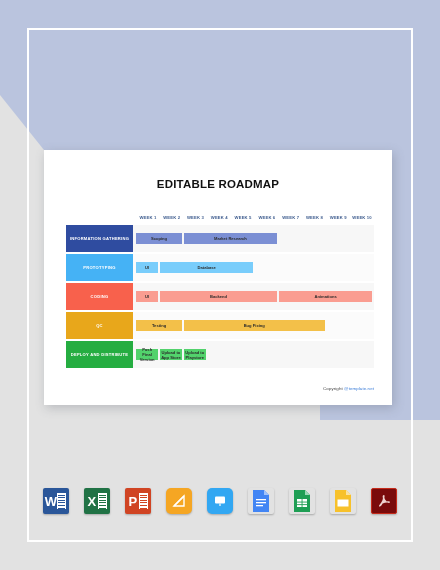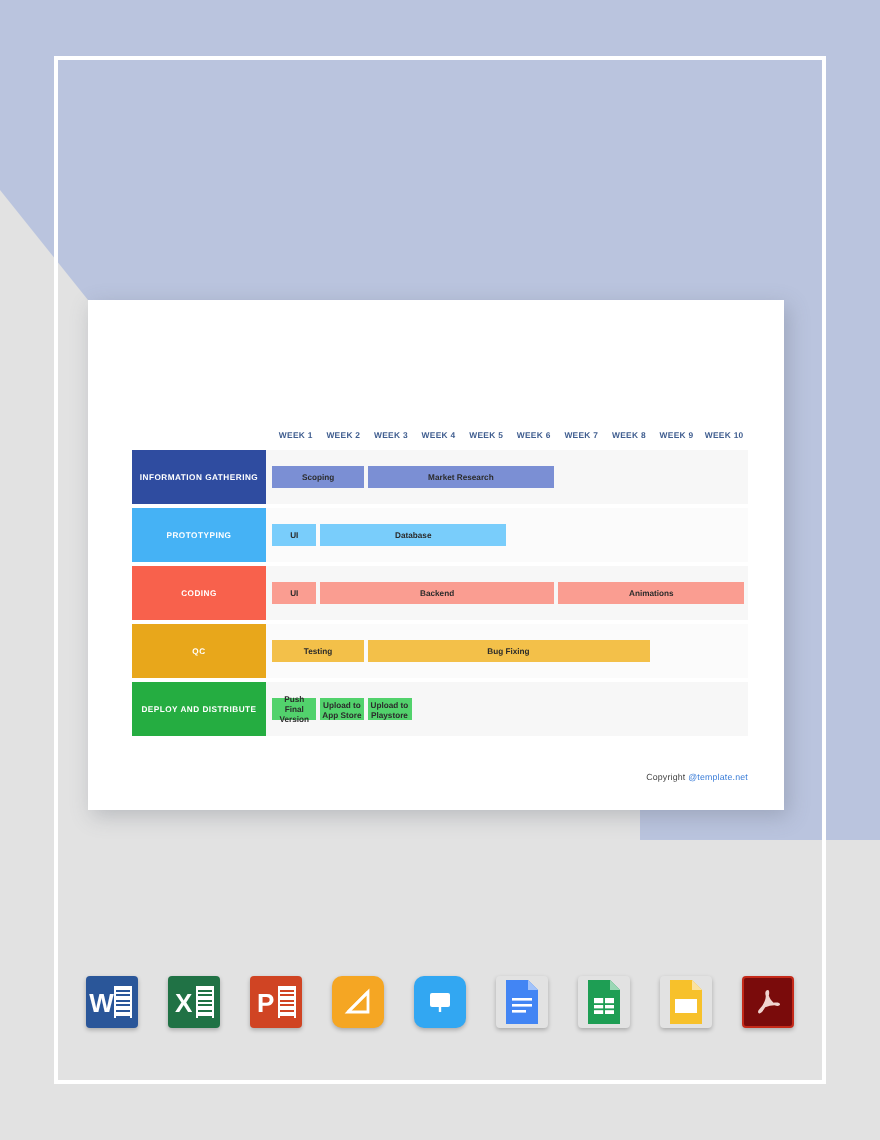--- a/index.html
+++ b/index.html
@@ -178,20 +178,21 @@
 <div class="stage">
 
   <div class="bg-blue"></div>
   <div class="bg-blue-right"></div>
   <div class="bg-grey-left"></div>
   <div class="bg-grey-right"></div>
   <div class="frame"></div>
 
   <div class="doc-card">
 
+    <div class="doc-title">EDITABLE ROADMAP</div>
 
     <div class="chart">
       <div class="week-header" id="week-header">
           <div class="week-cell">WEEK 1</div>
           <div class="week-cell">WEEK 2</div>
           <div class="week-cell">WEEK 3</div>
           <div class="week-cell">WEEK 4</div>
           <div class="week-cell">WEEK 5</div>
           <div class="week-cell">WEEK 6</div>
           <div class="week-cell">WEEK 7</div>

